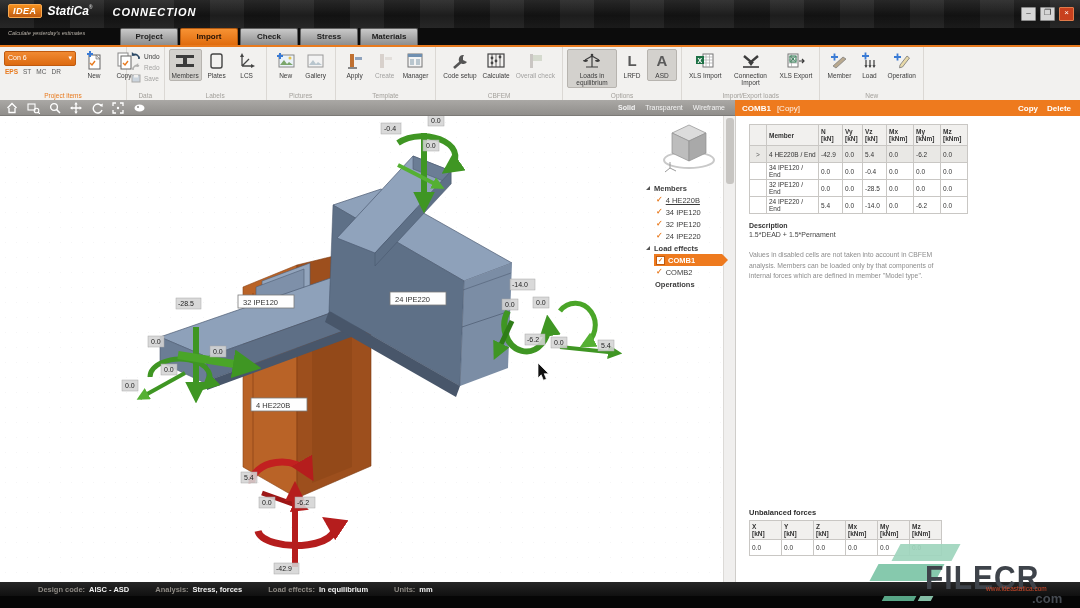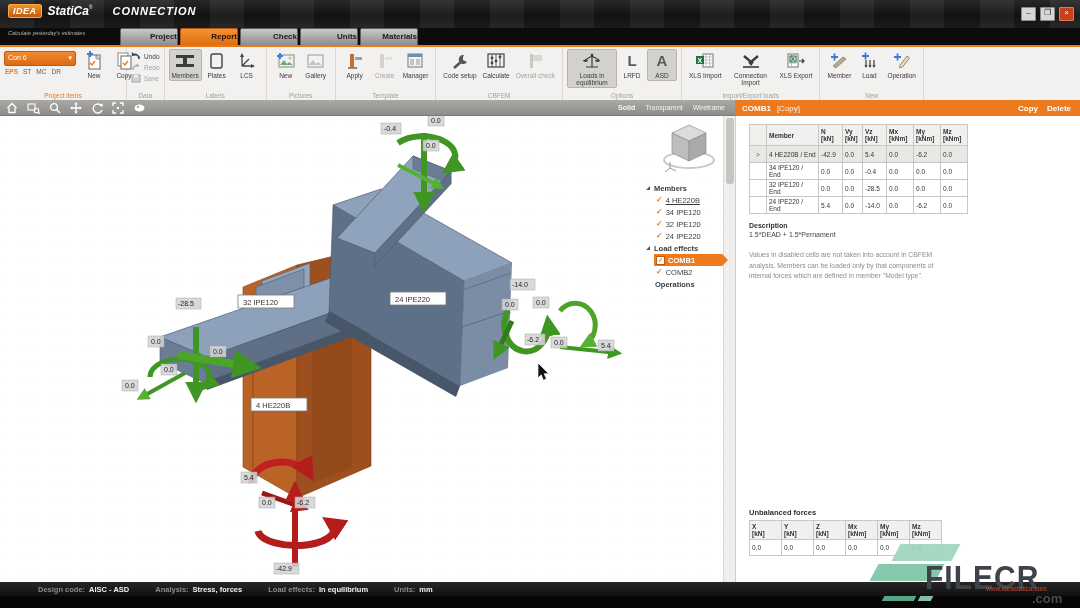--- a/index.html
+++ b/index.html
@@ -3,36 +3,36 @@
 <meta charset="utf-8">
 <style>
   html,body{margin:0;padding:0;background:#000;}
   body{width:1080px;height:608px;overflow:hidden;font-family:"Liberation Sans",sans-serif;position:relative;}
   .abs{position:absolute;}
   
   .titlebar{left:0;top:0;width:1080px;height:28px;
     background:linear-gradient(180deg,#2e2e2e 0%,#151515 55%,#1f1f1f 100%);}
   .titlebar:after{content:"";position:absolute;inset:0;
     background:repeating-linear-gradient(90deg,rgba(255,255,255,.035) 0 34px,rgba(0,0,0,.15) 34px 70px);}
-  .logo{left:8px;top:4px;display:flex;align-items:center;gap:6px;z-index:2;}
+  .logo{left:8px;top:4px;display:flex;align-items:flex-end;gap:6px;z-index:2;}
   .logo-box{background:linear-gradient(180deg,#f6911e,#c05b12);border:1px solid #f8a94f;border-radius:2px;
     color:#fff;font-weight:bold;font-style:italic;font-size:9px;padding:1px 4px;letter-spacing:.5px;}
   .logo-name{color:#fff;font-weight:bold;font-style:italic;font-size:12px;}
   .logo-reg{color:#ccc;font-size:5px;vertical-align:top;}
   .logo-product{color:#fff;font-weight:bold;font-style:italic;font-size:11px;letter-spacing:1px;margin-left:14px;}
   .doc-title{left:0;top:8px;width:1080px;text-align:center;color:#cfcfcf;font-size:8.5px;z-index:2;}
   .winbtns{right:6px;top:7px;display:flex;gap:4px;z-index:3;}
   .winbtn{width:13px;height:12px;border:1px solid #8a8a8a;background:#d6d6d6;color:#222;
     font-size:8px;line-height:10px;text-align:center;border-radius:1px;}
   .winbtn.close{background:#c8401e;border-color:#e07b4b;color:#fff;}
   
   .tabrow{left:0;top:28px;width:1080px;height:17px;background:#0c0c0c;}
   .tagline{left:8px;top:30px;color:#b9b3aa;font-size:5.5px;font-style:italic;z-index:2;}
   .tabs{left:120px;top:28px;display:flex;gap:2px;z-index:2;}
-  .tab{width:56px;height:16px;line-height:16px;text-align:right;font-size:8px;font-weight:bold;color:#1c1c1c;
+  .tab{width:56px;height:16px;line-height:16px;text-align:center;font-size:8px;font-weight:bold;color:#1c1c1c;
     background:linear-gradient(180deg,#c9c9c9,#8d8d8d);border:1px solid #5f5f5f;border-bottom:none;
     border-radius:2px 2px 0 0;}
   .tab.active{background:linear-gradient(180deg,#f79233,#e06c0e);color:#241104;border-color:#b35a10;}
   .tabline{left:0;top:45px;width:1080px;height:2px;background:#e87a1e;}
   
   .ribbon{left:0;top:47px;width:1080px;height:53px;background:#f2f1ef;border-bottom:1px solid #d5d2cf;
     display:flex;align-items:stretch;}
   .rgroup{position:relative;border-right:1px solid #dbd8d4;padding:2px 4px 11px 4px;display:flex;align-items:flex-start;}
   .glabel{position:absolute;left:0;right:0;bottom:1px;text-align:center;font-size:6.5px;color:#a3a09b;}
   .glabel.orange{color:#e87a1e;}
@@ -131,23 +131,23 @@
     <div class="winbtn">–</div>
     <div class="winbtn">❐</div>
     <div class="winbtn close">×</div>
   </div>
 </div>
 
 <div class="abs tabrow"></div>
 <div class="abs tagline">Calculate yesterday's estimates</div>
 <div class="abs tabs">
   <div class="tab">Project</div>
-  <div class="tab active">Report</div>
+  <div class="tab active">Import</div>
   <div class="tab">Check</div>
-  <div class="tab">Units</div>
+  <div class="tab">Stress</div>
   <div class="tab">Materials</div>
 </div>
 <div class="abs tabline"></div>
 
 <div class="abs ribbon">
 
   <div class="rgroup" style="width:118px;">
     <div class="pi-left">
       <div class="dropdown">
         <span>Con 6</span>

